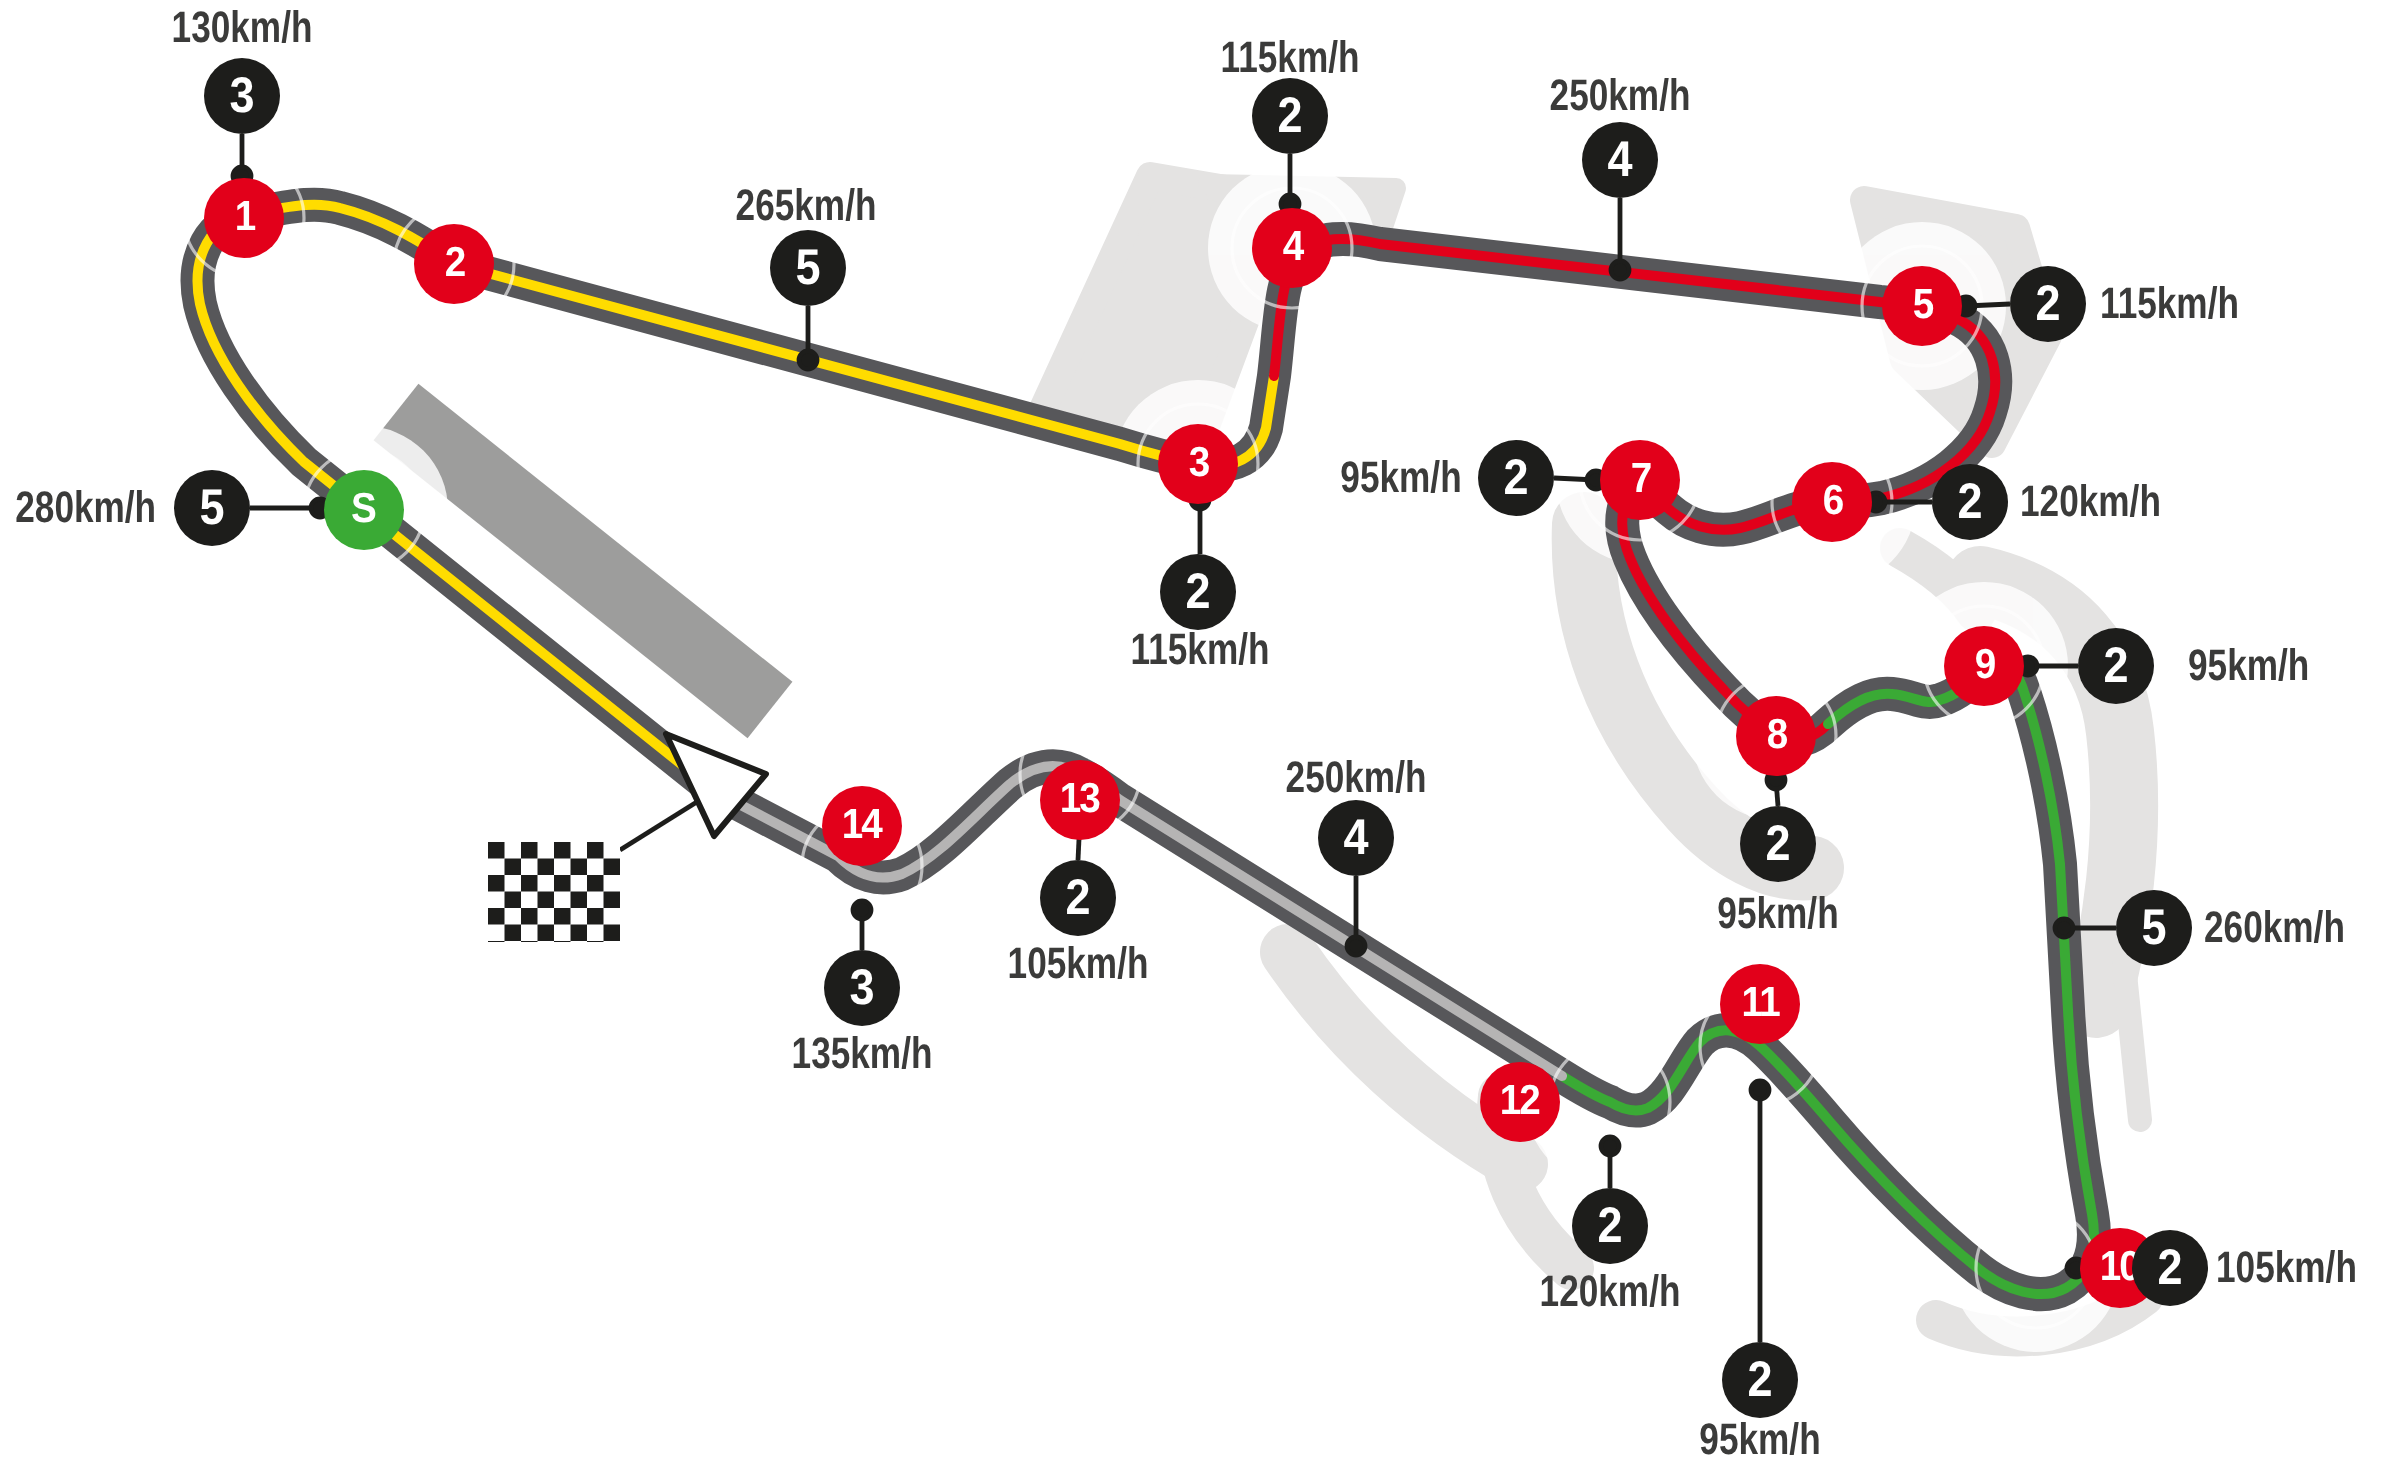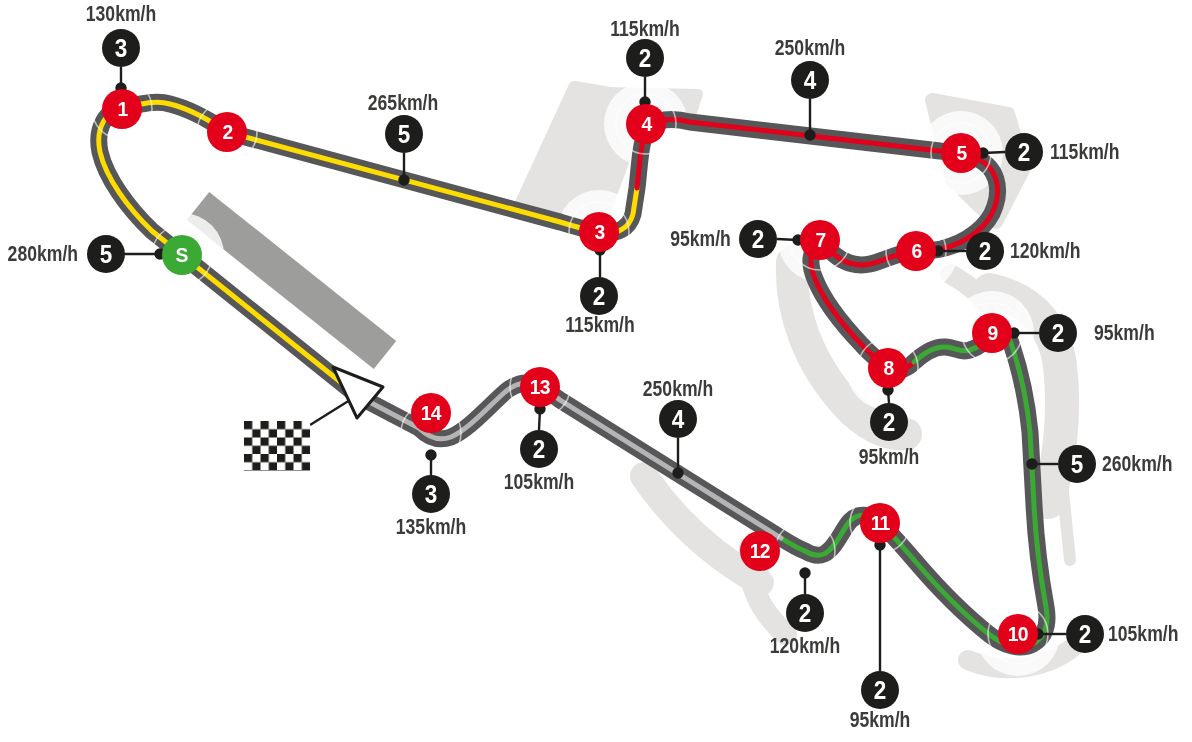--- a/index.html
+++ b/index.html
@@ -169,30 +169,30 @@
     </div>
   <div class="marker" style="left:820px;top:240px">
       <span>7</span>
     </div>
   <div class="marker" style="left:888px;top:368px">
       <span>8</span>
     </div>
   <div class="marker" style="left:992px;top:333px">
       <span>9</span>
     </div>
-  <div class="marker" style="left:1018px;top:634px">
+  <div class="marker" style="left:1060px;top:634px">
       <span>10</span>
     </div>
-  <div class="marker" style="left:880px;top:523px">
+  <div class="marker" style="left:880px;top:502px">
       <span>11</span>
     </div>
   <div class="marker" style="left:760px;top:551px">
       <span>12</span>
     </div>
-  <div class="marker" style="left:540px;top:387px">
+  <div class="marker" style="left:540px;top:400px">
       <span>13</span>
     </div>
   <div class="marker" style="left:431px;top:413px">
       <span>14</span>
     </div>
   <div class="marker start" style="left:182px;top:255px">
       <span>S</span>
     </div>
 
   <div class="gear" style="left:121px;top:48px">

